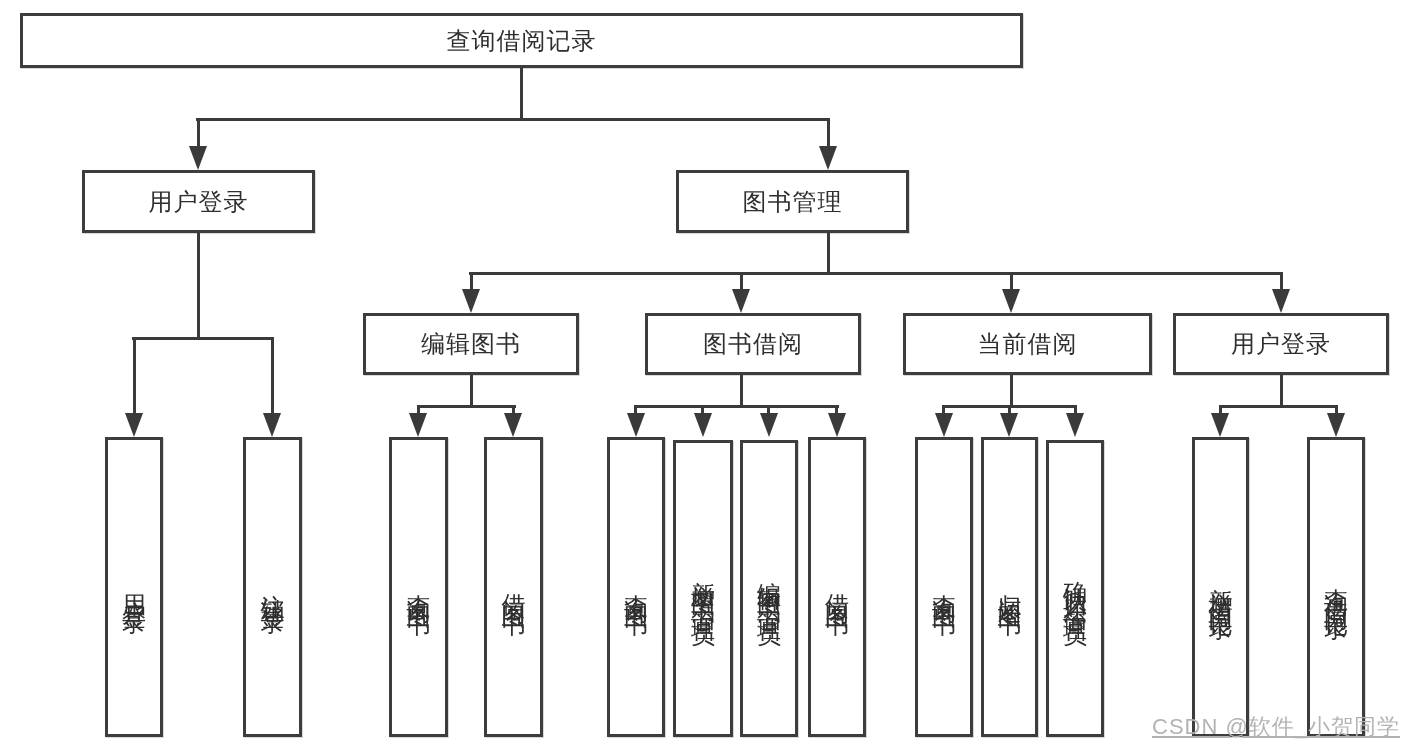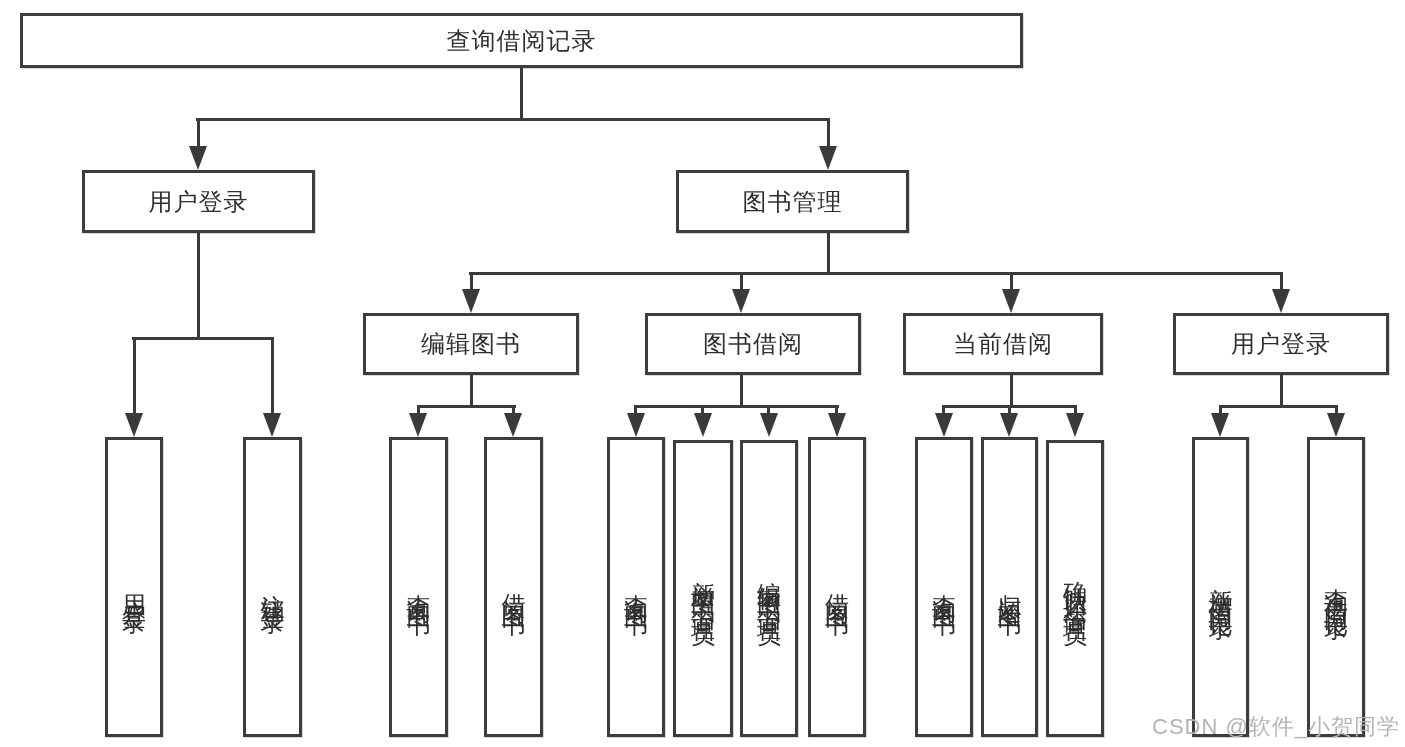--- a/index.html
+++ b/index.html
@@ -39,20 +39,21 @@
     border-top:24px solid #3a3a3a;
   }
   .watermark{
     position:absolute;
     left:1152px;top:712px;
     font-size:22px;
     color:#b3b3b3;
     letter-spacing:1px;
     z-index:6;
     white-space:nowrap;
+    text-decoration:underline;
   }
 </style>
 </head>
 <body>
 
 <div class="stage">
 
   <div class="node" style="left:20px;top:13px;width:1003px;height:55px;">查询借阅记录</div>
 
   <div class="vline" style="left:520px;top:68px;height:50px;"></div>
@@ -78,21 +79,21 @@
   <div class="vline" style="left:740px;top:272px;height:17px;"></div>
   <div class="vline" style="left:1010px;top:272px;height:17px;"></div>
   <div class="vline" style="left:1280px;top:272px;height:17px;"></div>
   <div class="arrow" style="left:462px;top:289px;"></div>
   <div class="arrow" style="left:732px;top:289px;"></div>
   <div class="arrow" style="left:1002px;top:289px;"></div>
   <div class="arrow" style="left:1272px;top:289px;"></div>
 
   <div class="node" style="left:363px;top:313px;width:216px;height:62px;">编辑图书</div>
   <div class="node" style="left:633px;top:313px;width:216px;height:62px;margin-left:12px;">图书借阅</div>
-  <div class="node" style="left:903px;top:313px;width:200px;height:62px;">当前借阅</div>
+  <div class="node" style="left:903px;top:313px;width:249px;height:62px;">当前借阅</div>
   <div class="node" style="left:1173px;top:313px;width:216px;height:62px;">用户登录</div>
 
   <div class="vline" style="left:470px;top:375px;height:30px;"></div>
   <div class="hline" style="left:417px;top:405px;width:99px;"></div>
   <div class="vline" style="left:417px;top:405px;height:10px;"></div>
   <div class="vline" style="left:512px;top:405px;height:10px;"></div>
   <div class="arrow" style="left:409px;top:413px;"></div>
   <div class="arrow" style="left:504px;top:413px;"></div>
 
   <div class="vline" style="left:740px;top:375px;height:30px;"></div>

